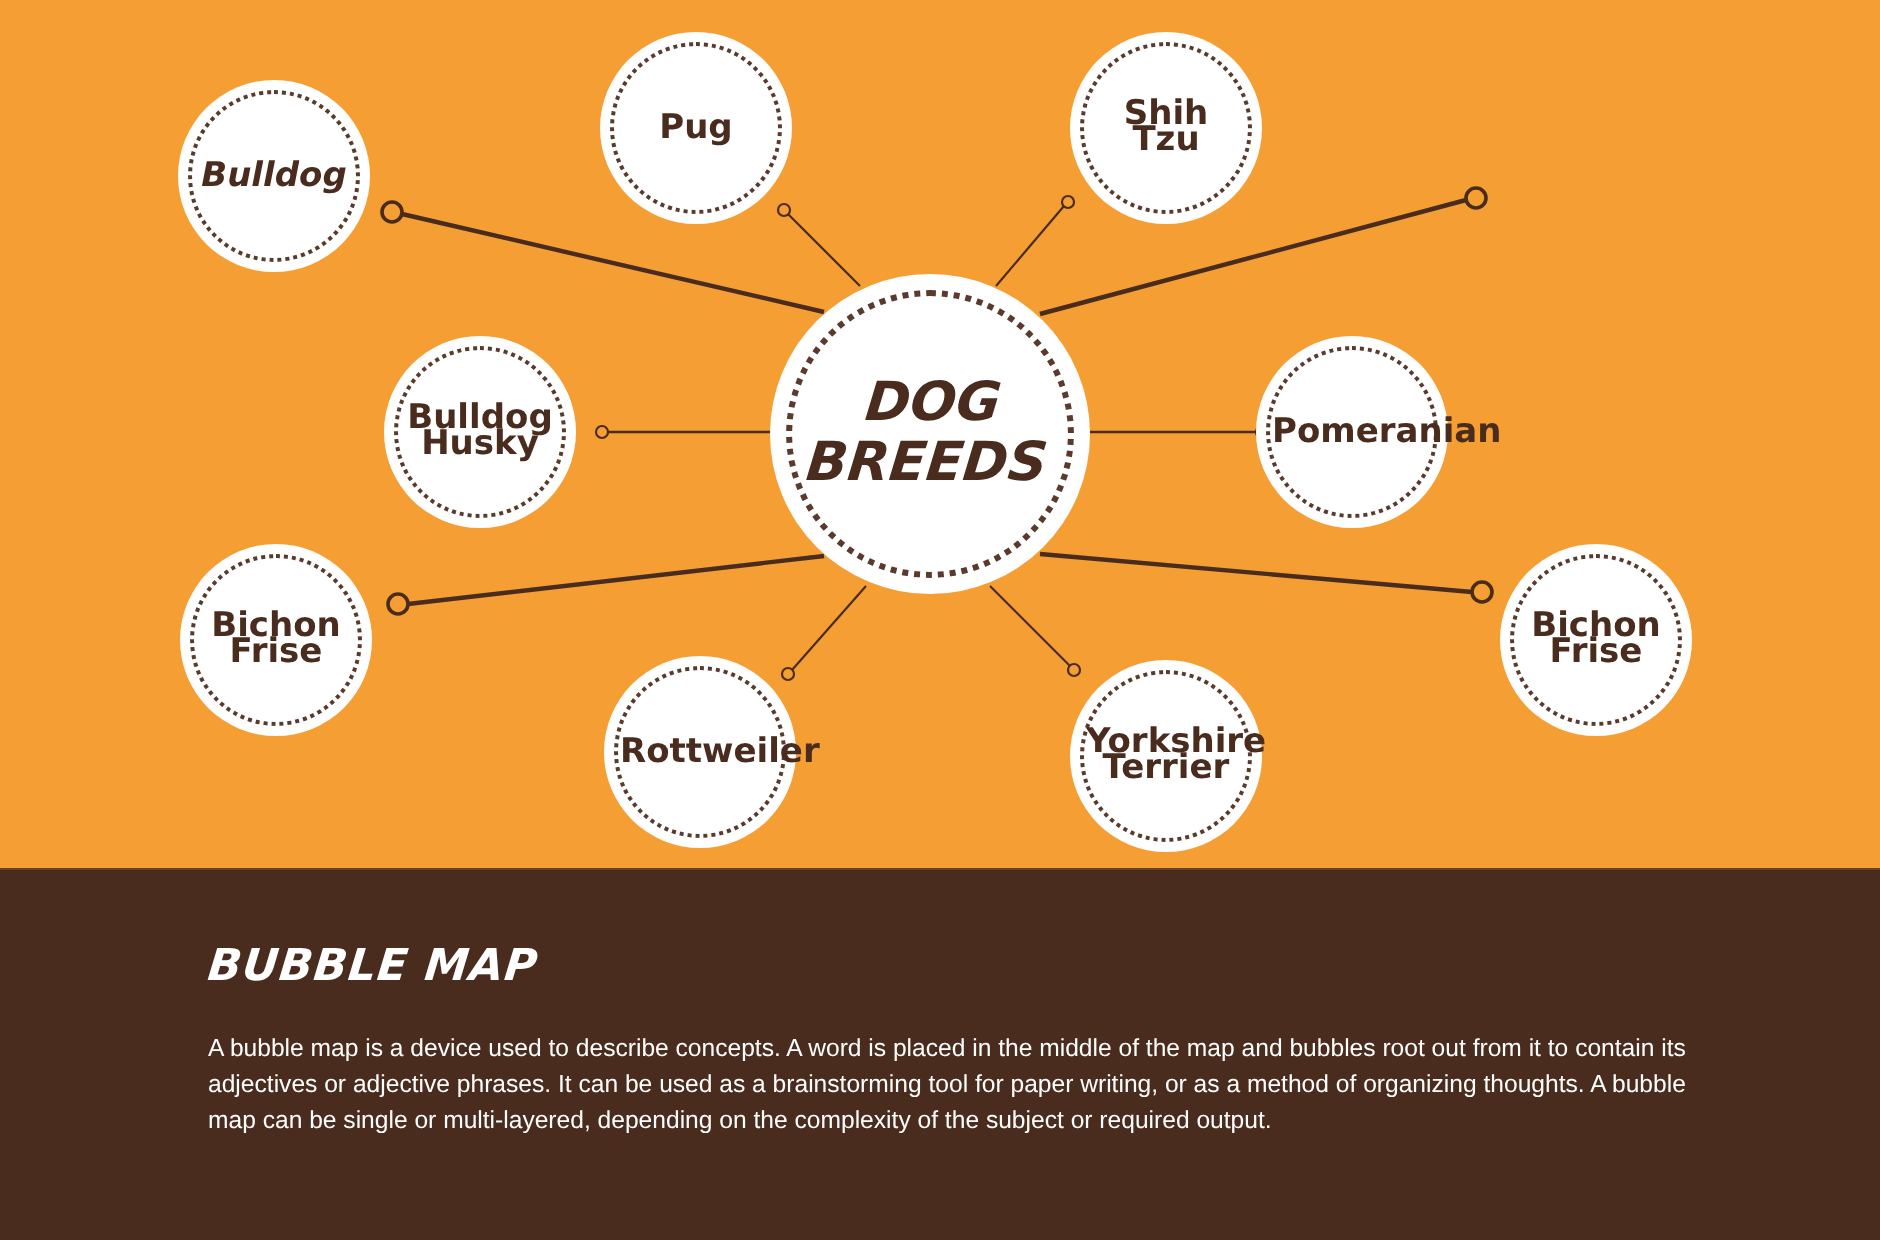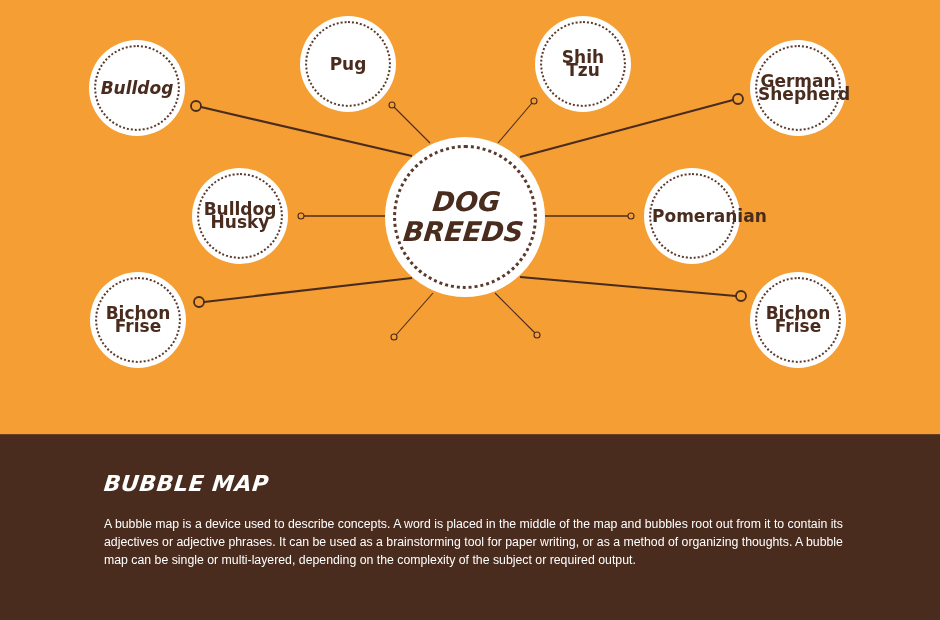--- a/index.html
+++ b/index.html
@@ -56,42 +56,46 @@
     <div class="label">Bulldog</div>
   </div>
   <div class="bubble" style="left:300px; top:16px; width:96px; height:96px;">
     <div class="ring" style="left:5px; top:5px; width:86px; height:86px;"></div>
     <div class="label">Pug</div>
   </div>
   <div class="bubble" style="left:535px; top:16px; width:96px; height:96px;">
     <div class="ring" style="left:5px; top:5px; width:86px; height:86px;"></div>
     <div class="label">Shih Tzu</div>
   </div>
-  <div class="bubble" style="left:750px; top:40px; width:96px; height:96px;">
-    <div class="ring" style="left:5px; top:5px; width:86px; height:86px;"></div>
-    <div class="label">German
-Shepherd</div>
-  </div>
   <div class="bubble" style="left:192px; top:168px; width:96px; height:96px;">
     <div class="ring" style="left:5px; top:5px; width:86px; height:86px;"></div>
     <div class="label">Bulldog
 Husky</div>
   </div>
-  <div class="bubble" style="left:644px; top:168px; width:96px; height:96px;justify-content:center;">
+  <div class="bubble" style="left:628px; top:168px; width:96px; height:96px;justify-content:center;">
     <div class="ring" style="left:5px; top:5px; width:86px; height:86px;"></div>
     <div class="label">Pomeranian</div>
   </div>
   <div class="bubble" style="left:90px; top:272px; width:96px; height:96px;">
     <div class="ring" style="left:5px; top:5px; width:86px; height:86px;"></div>
     <div class="label">Bichon
 Frise</div>
   </div>
   <div class="bubble" style="left:750px; top:272px; width:96px; height:96px;">
     <div class="ring" style="left:5px; top:5px; width:86px; height:86px;"></div>
     <div class="label">Bichon
 Frise</div>
   </div>
+  <div class="bubble" style="left:302px; top:328px; width:96px; height:96px;">
+    <div class="ring" style="left:5px; top:5px; width:86px; height:86px;"></div>
+    <div class="label">Rottweiler</div>
+  </div>
+  <div class="bubble" style="left:535px; top:330px; width:96px; height:96px;">
+    <div class="ring" style="left:5px; top:5px; width:86px; height:86px;"></div>
+    <div class="label">Yorkshire
+Terrier</div>
+  </div>
 </div>
 
 <div id="footer">
   <h2>BUBBLE MAP</h2>
   <p>A bubble map is a device used to describe concepts. A word is placed in the middle of the map and bubbles root out from it to contain its adjectives or adjective phrases. It can be used as a brainstorming tool for paper writing, or as a method of organizing thoughts. A bubble map can be single or multi-layered, depending on the complexity of the subject or required output.</p>
 </div>
 
 </body></html>

